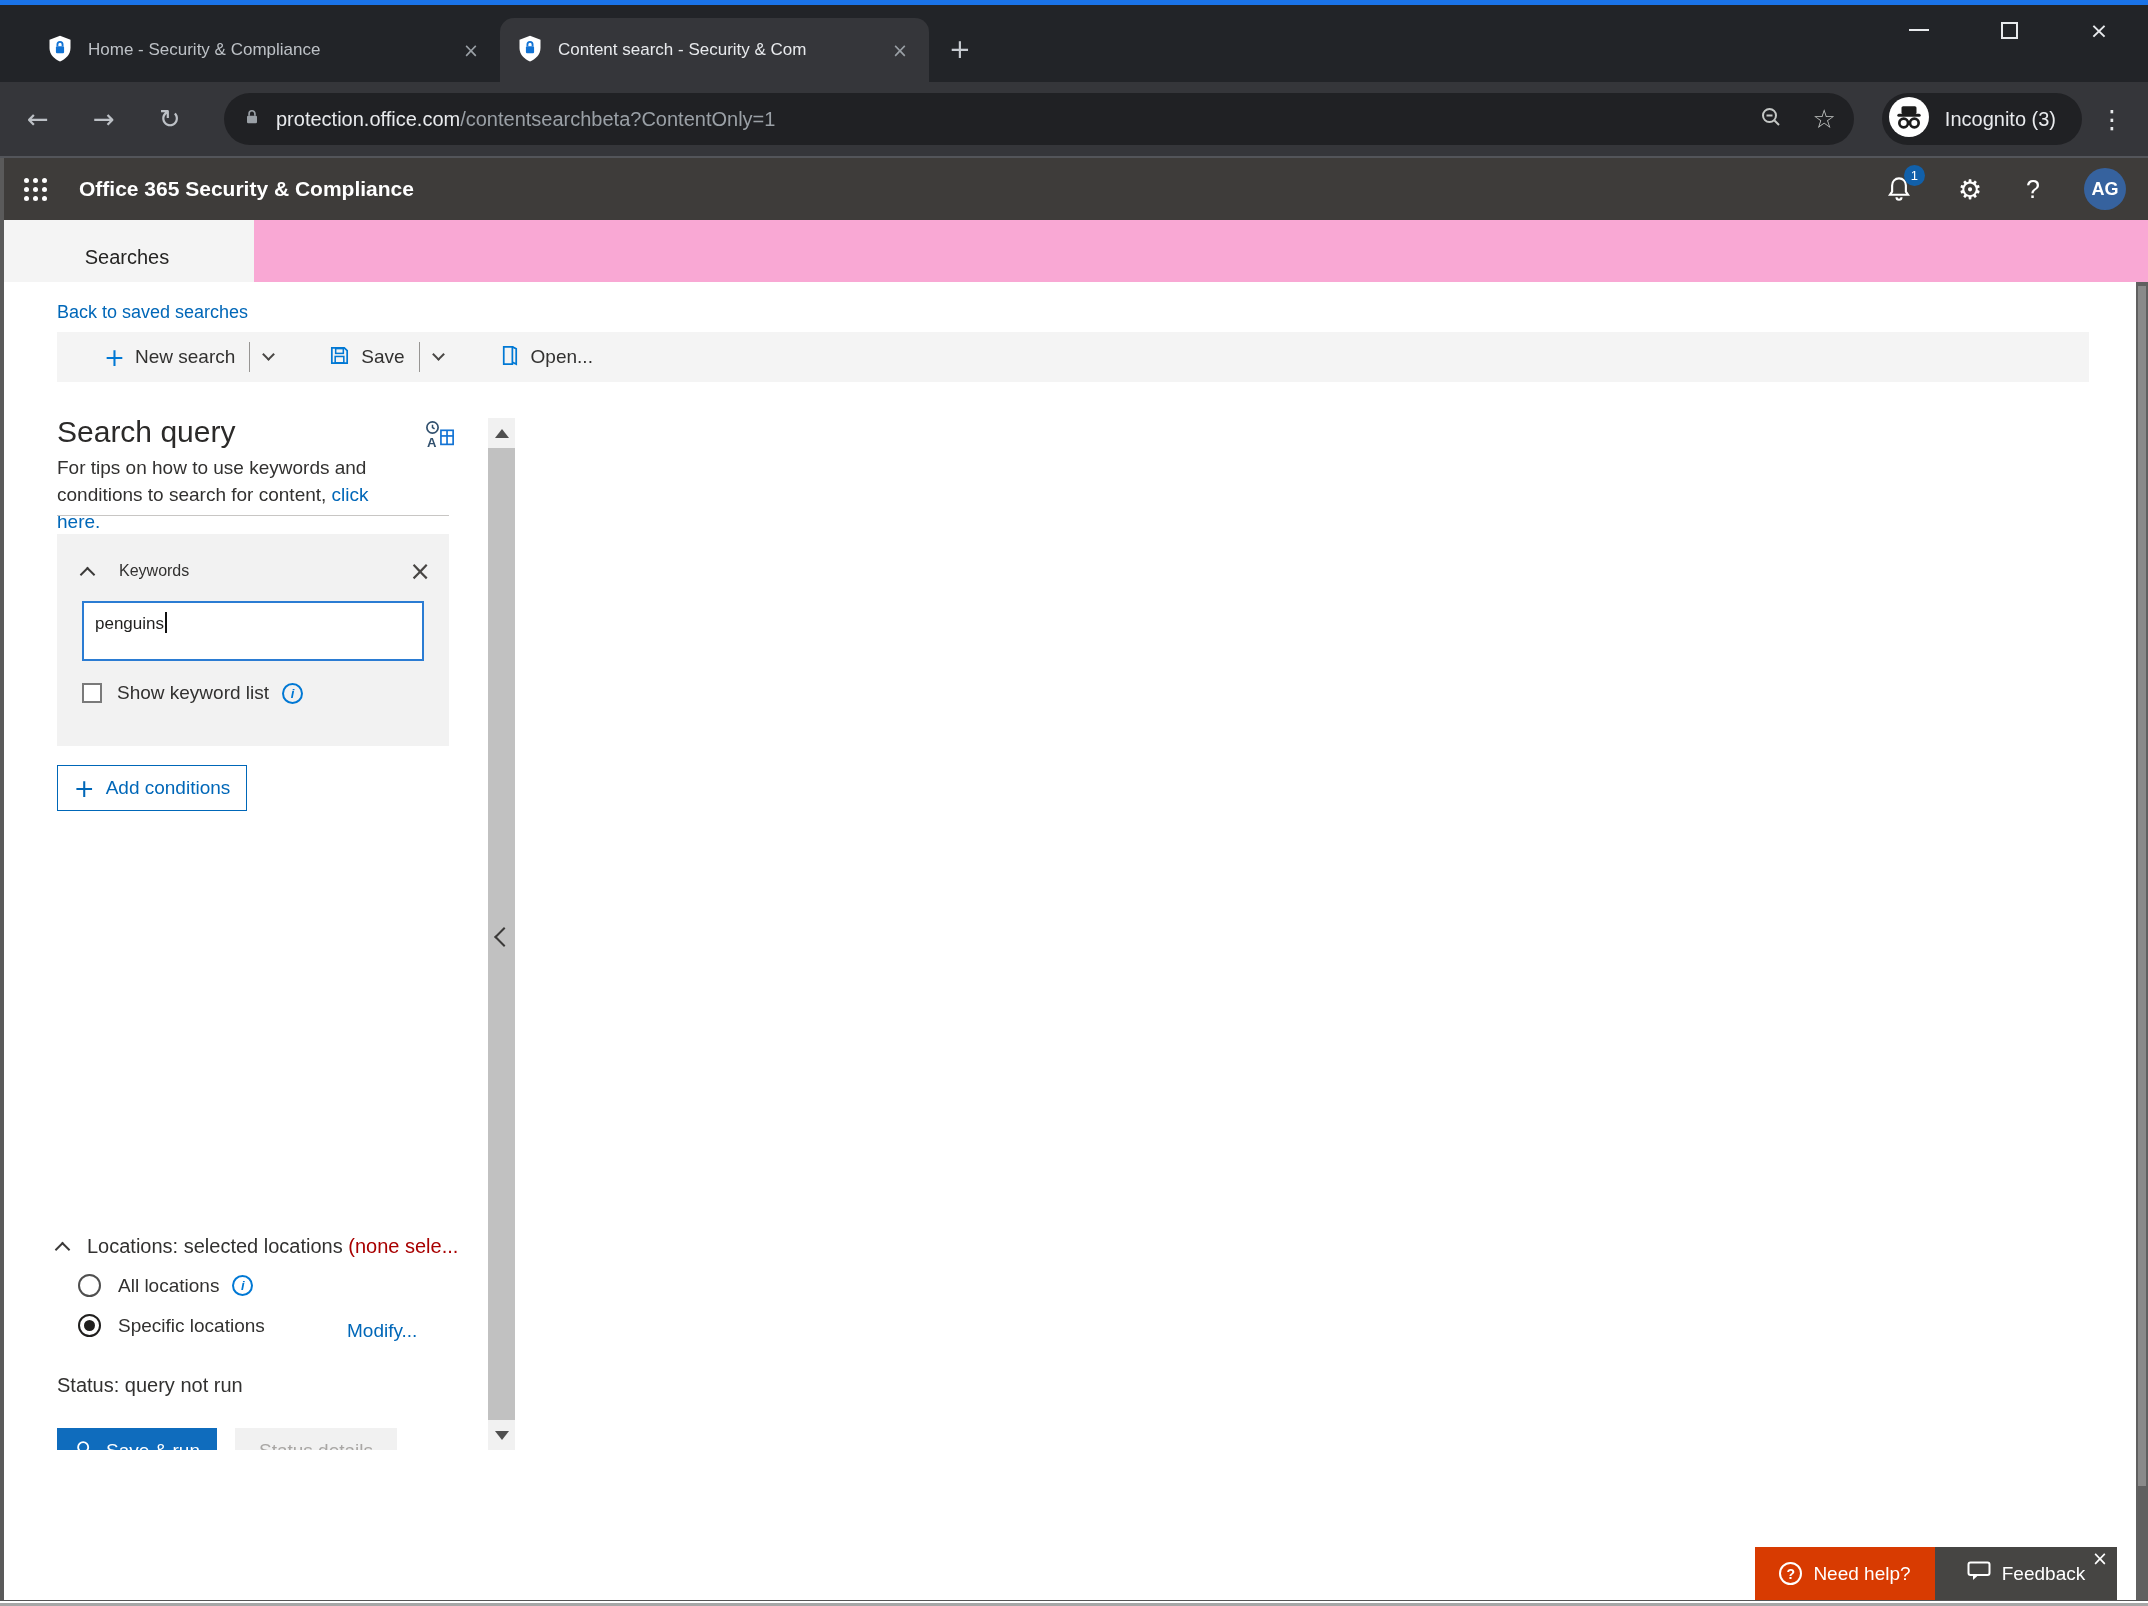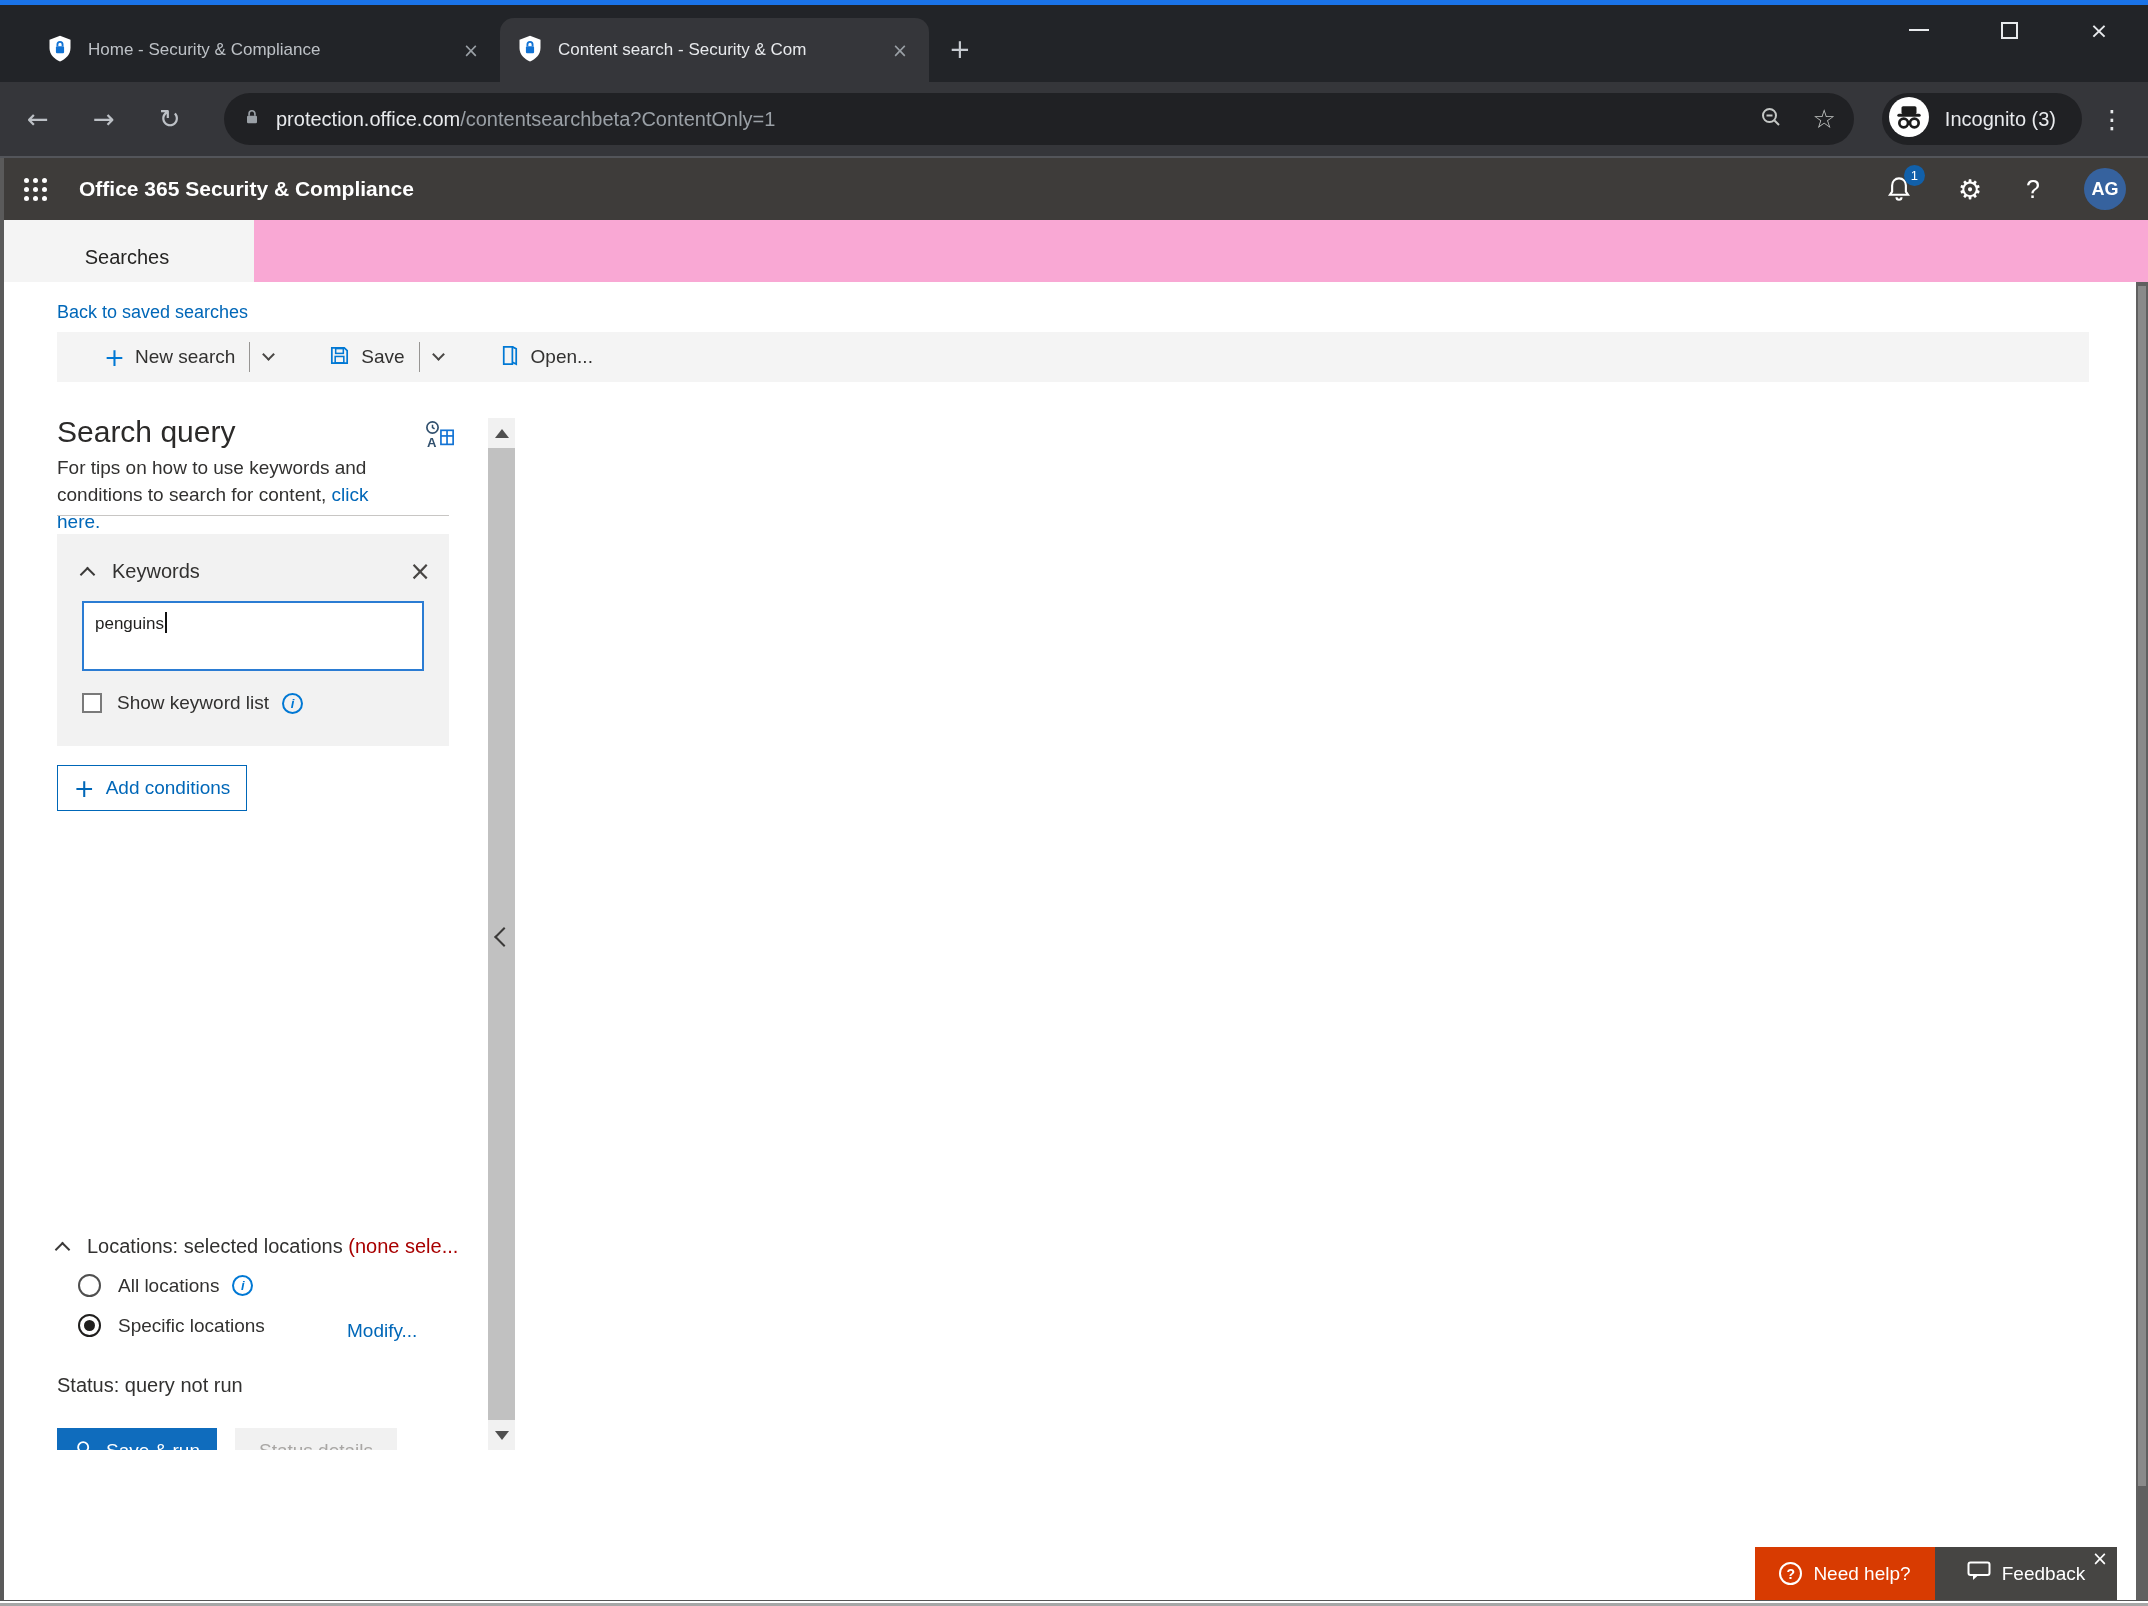--- a/index.html
+++ b/index.html
@@ -80,23 +80,23 @@
   .sq-title { position:absolute; top:133px; left:57px; font-size:30px; color:#2b2a29; }
   .lang-icon { position:absolute; top:138px; left:425px; }
   .sq-tips { position:absolute; top:172px; left:57px; width:320px; font-size:19px; line-height:27px; color:#323130; }
   .tips-link { color:#0067b8; }
   .sq-divider { position:absolute; top:233px; left:57px; width:392px; height:1px; background:#c8c6c4; }
 
   .kw-panel { position:absolute; top:252px; left:57px; width:392px; height:212px; background:#f2f2f2; }
   .kw-head { display:flex; align-items:center; padding:24px 18px 0 25px; }
   .chev-up { width:11px; height:11px; border-left:2px solid #3b3a39; border-top:2px solid #3b3a39;
              transform:rotate(45deg); margin-bottom:-6px; }
-  .kw-title { font-size:20px; color:#323130; margin-left:19px; }
+  .kw-title { font-size:16px; color:#323130; margin-left:26px; }
   .kw-close { margin-left:auto; font-size:26px; color:#484644; line-height:1; }
-  .kw-box { margin:17px 25px 0 25px; height:70px; background:#fff; border:2px solid #2b7cd3;
+  .kw-box { margin:17px 25px 0 25px; height:60px; background:#fff; border:2px solid #2b7cd3;
             font-size:17px; color:#201f1e; padding:9px 11px; }
   .caret { display:inline-block; width:2px; height:21px; background:#111; vertical-align:text-bottom; margin-left:1px; }
   .kw-check { display:flex; align-items:center; margin:21px 0 0 25px; }
   .checkbox { width:20px; height:20px; border:2px solid #7a7a7a; background:#fff; }
   .kw-check-label { font-size:19px; color:#323130; margin-left:15px; }
   .info-icon { width:21px; height:21px; border:2px solid #0078d4; border-radius:50%; color:#0078d4;
                font-size:13px; display:flex; align-items:center; justify-content:center; margin-left:13px;
                font-style:italic; font-weight:bold; }
 
   .add-cond { position:absolute; top:483px; left:57px; width:190px; height:46px; background:#fff;

